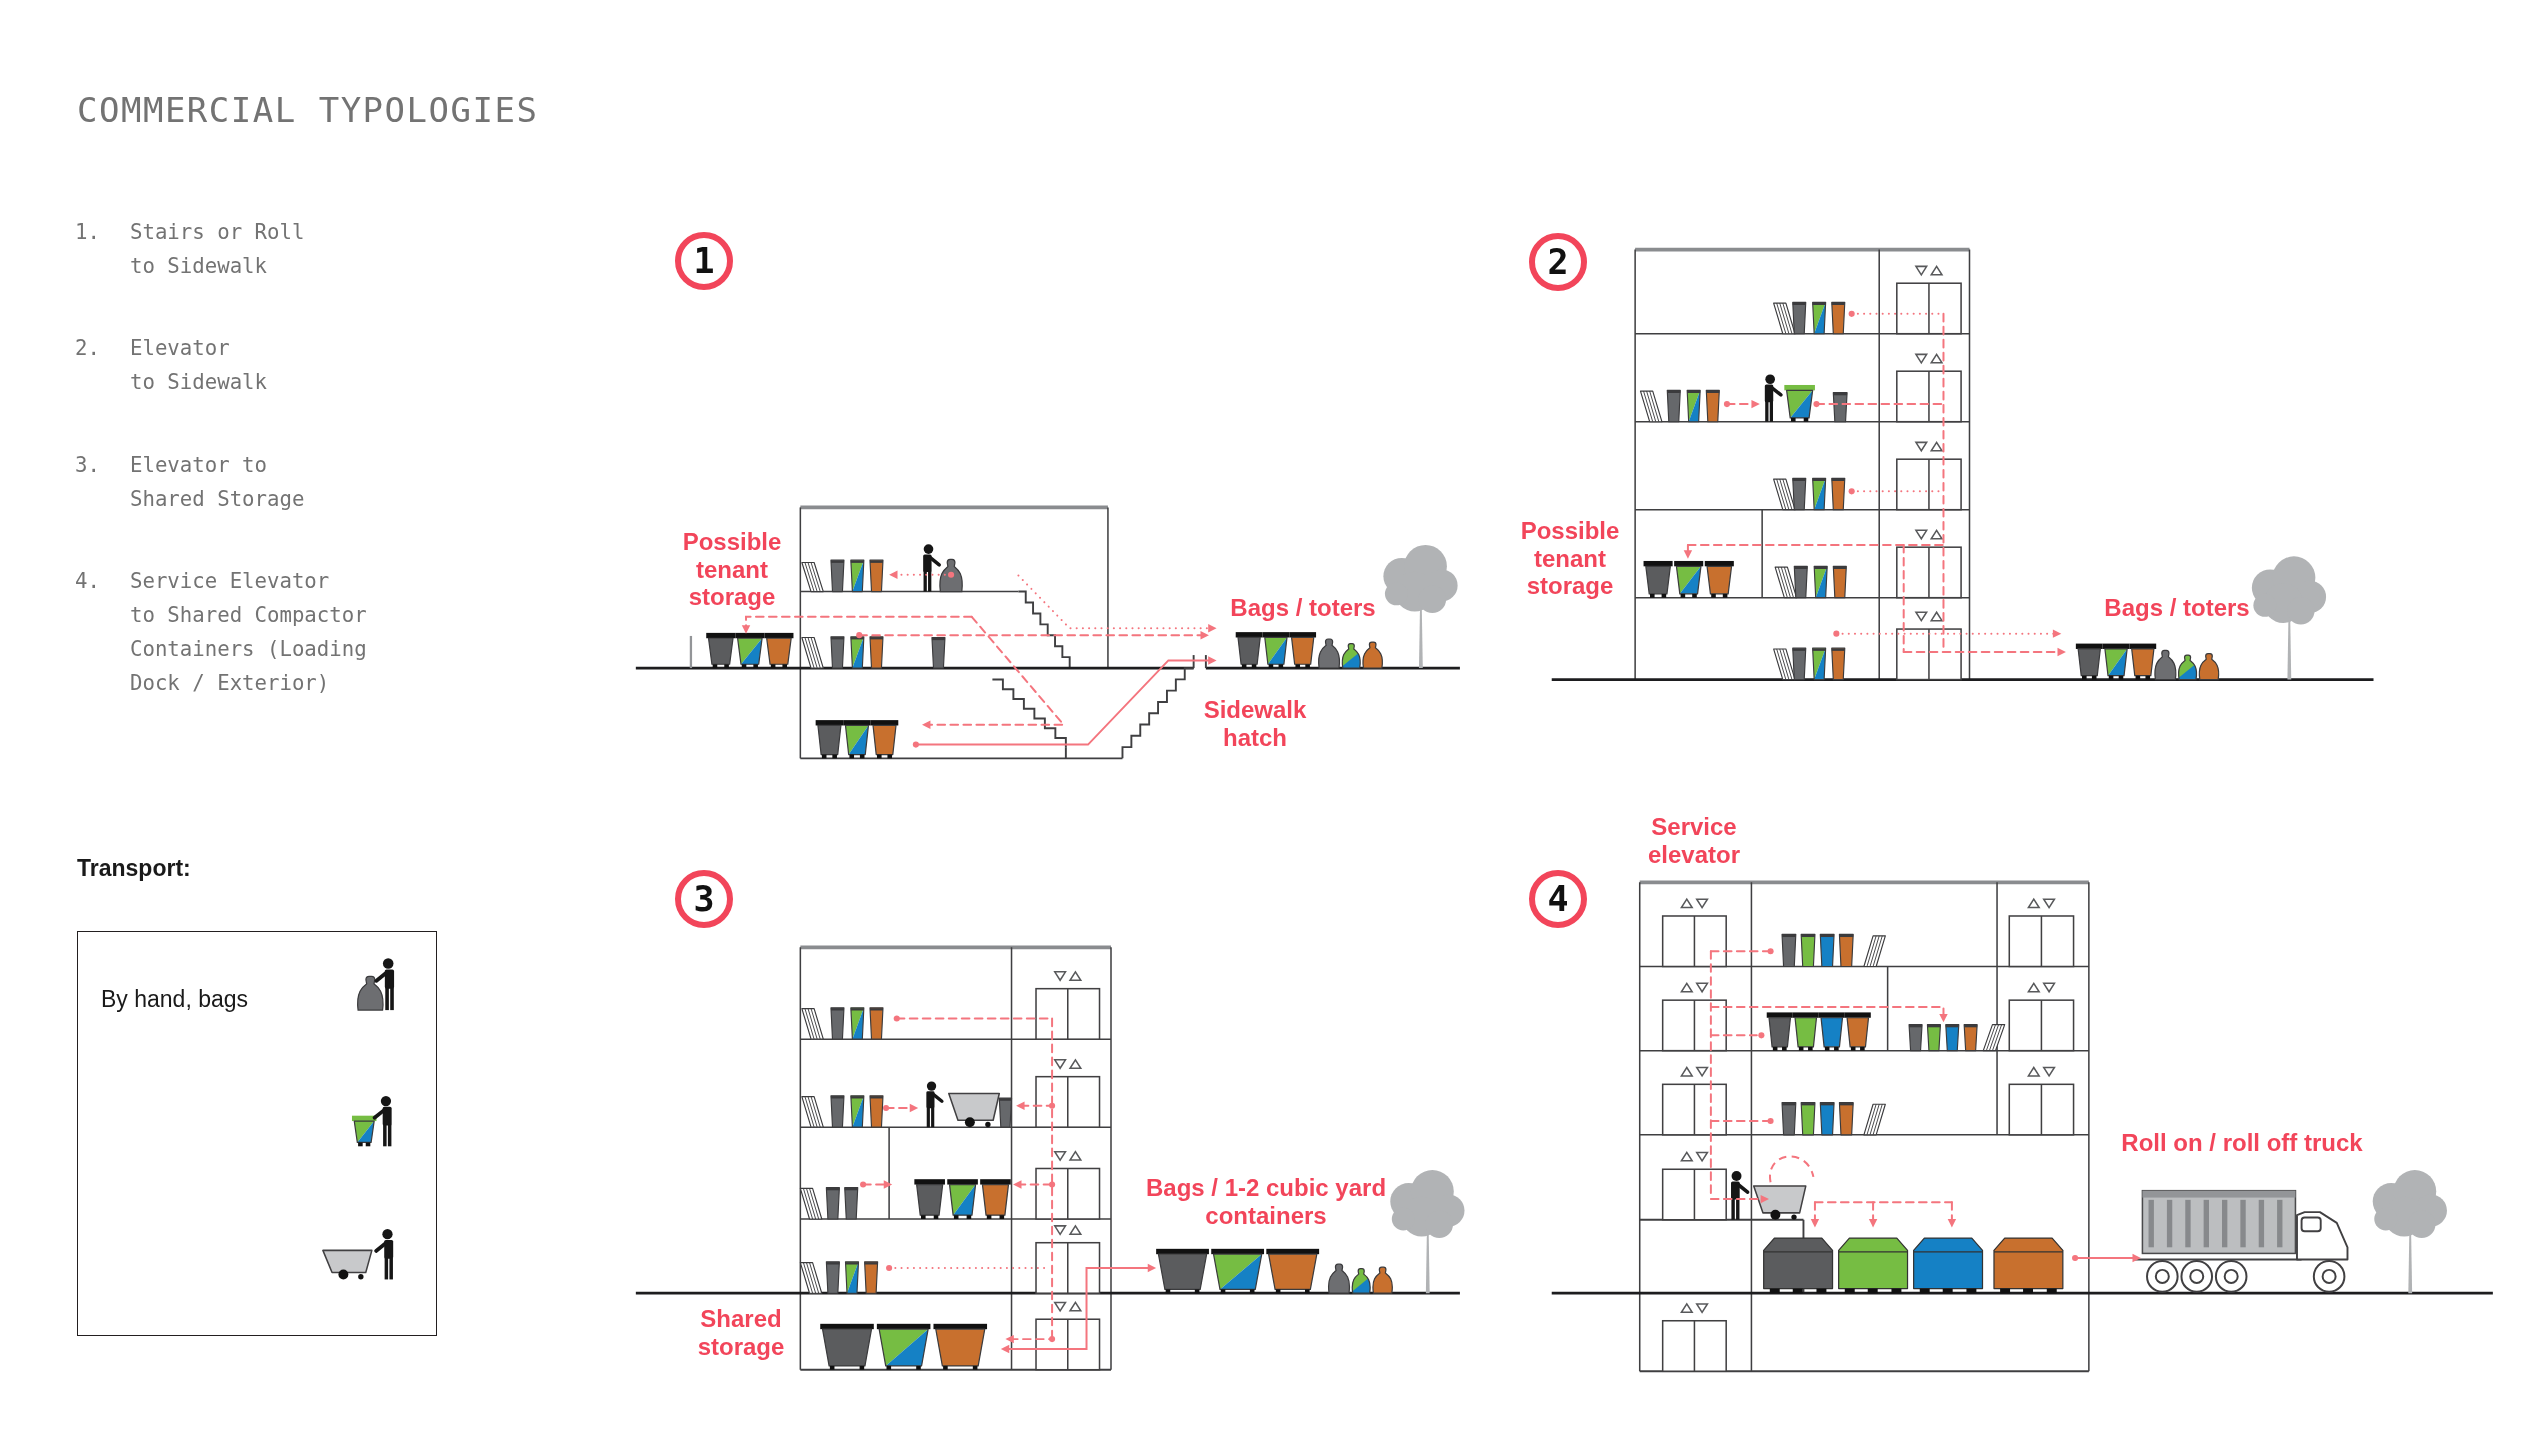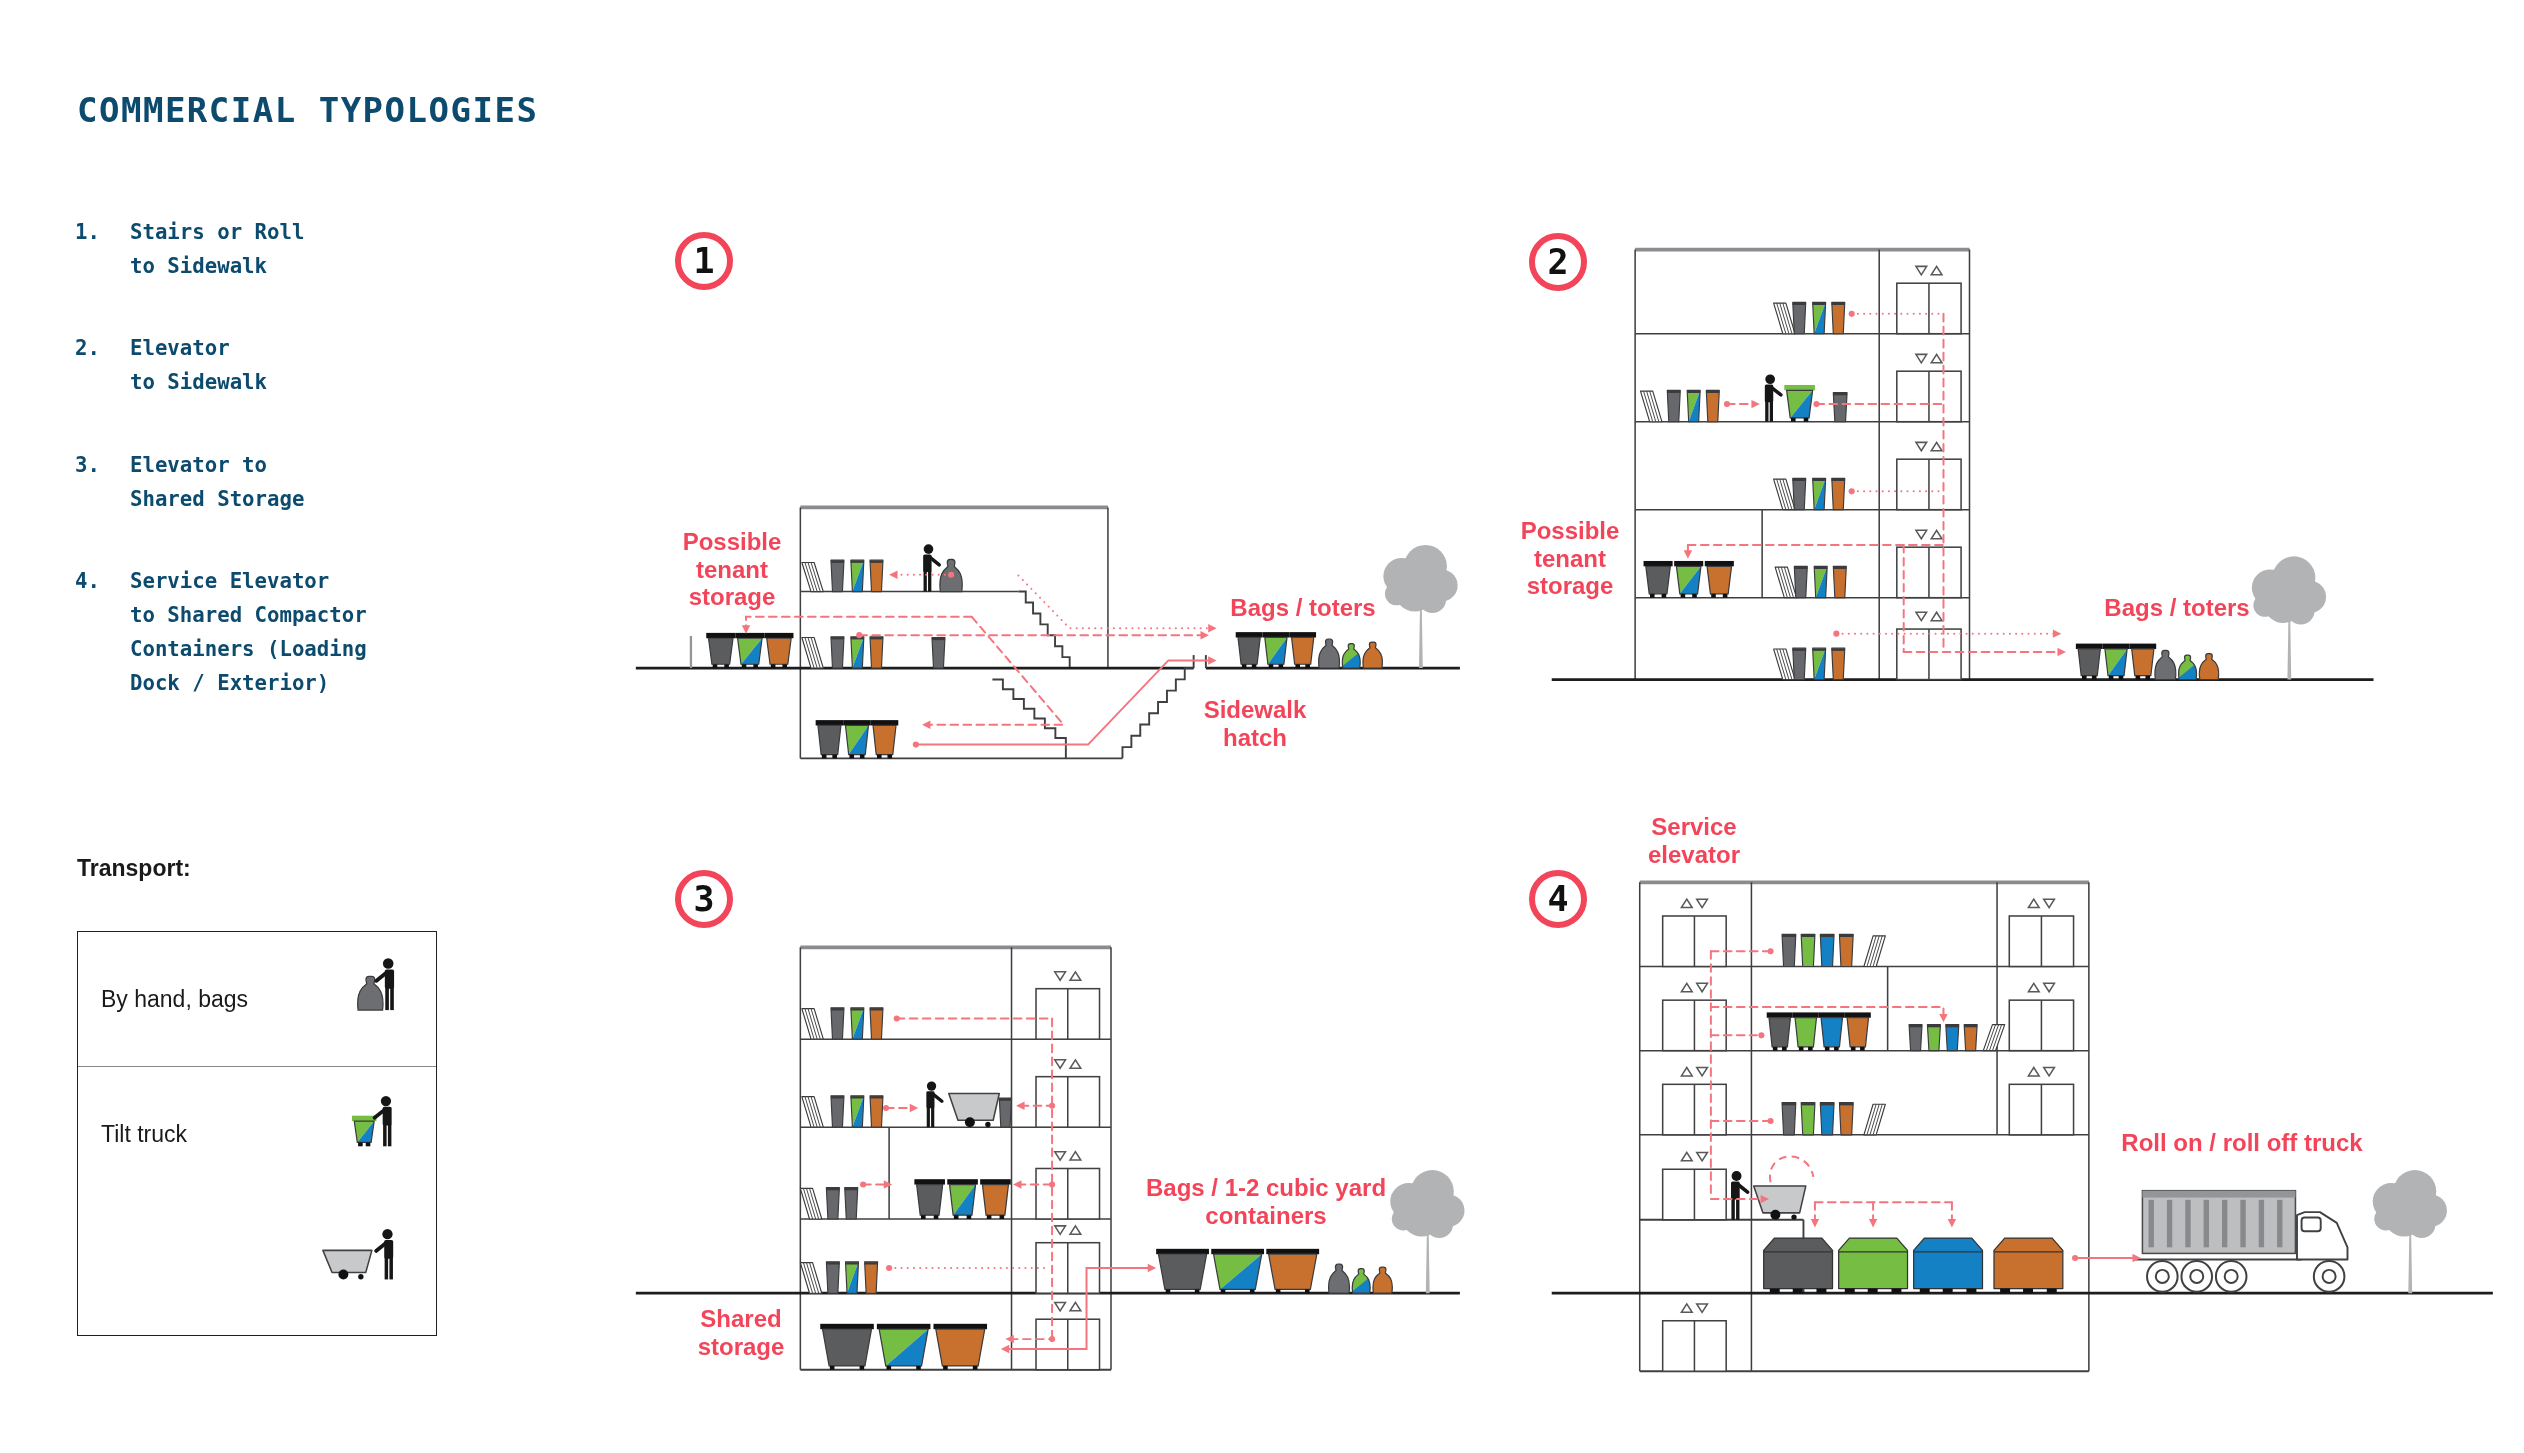--- a/index.html
+++ b/index.html
@@ -1,18 +1,18 @@
 <!DOCTYPE html>
 <html style="font-size:12.2px"><head>
 <meta charset="utf-8">
 <style>
   html,body{margin:0;padding:0;background:#ffffff;}
   #canvas{position:relative;width:2525px;height:1454px;background:#ffffff;overflow:hidden;
           font-family:"Liberation Sans",sans-serif;}
-  .mono{font-family:"DejaVu Sans Mono",monospace;color:#0c4a6e;font-weight:bold;}
+  .mono{font-family:"DejaVu Sans Mono",monospace;color:#737373;}
   #title{position:absolute;left:77px;top:90px;font-size:34px;letter-spacing:1.5px;}
   .list-num{position:absolute;left:75px;font-size:20.7px;line-height:34px;}
   .list-label{position:absolute;left:130px;font-size:20.7px;line-height:34px;white-space:pre-line;}
   #transport-heading{position:absolute;left:77px;top:855px;font-size:23px;font-weight:700;color:#1a1a1a;}
   #legend-box{position:absolute;left:77px;top:916px;width:358px;height:403px;border:1.5px solid #231f20;margin-top:15px;}
   .legend-row{position:relative;height:134px;border-bottom:1.5px solid #87898c;}
   .legend-row:last-child{border-bottom:none;}
   .legend-label{position:absolute;left:23px;top:50%;transform:translateY(-50%);font-size:23px;color:#1a1a1a;}
   .rlabel{position:absolute;transform:translateX(-50%);color:#f2455a;font-weight:700;font-size:24px;
           line-height:27.5px;text-align:center;white-space:pre-line;}
@@ -978,23 +978,20 @@
   <div class="list-label mono" style="top:564px">Service Elevator
 to Shared Compactor
 Containers (Loading
 Dock / Exterior)</div>
 
   <div id="transport-heading">Transport:</div>
   <div id="legend-box">
     <div class="legend-row">
       <span class="legend-label">By hand, bags</span>
     </div>
-    <div class="legend-row">
-      <span class="legend-label">Tilt truck</span>
-    </div>
   </div>
 
   <div class="badge" style="left:675px;top:232px">1</div>
   <div class="badge" style="left:1529px;top:233px">2</div>
   <div class="badge" style="left:675px;top:870px">3</div>
   <div class="badge" style="left:1529px;top:870px">4</div>
 
   <div class="rlabel" style="left:732px;top:528px">Possible
 tenant
 storage</div>

